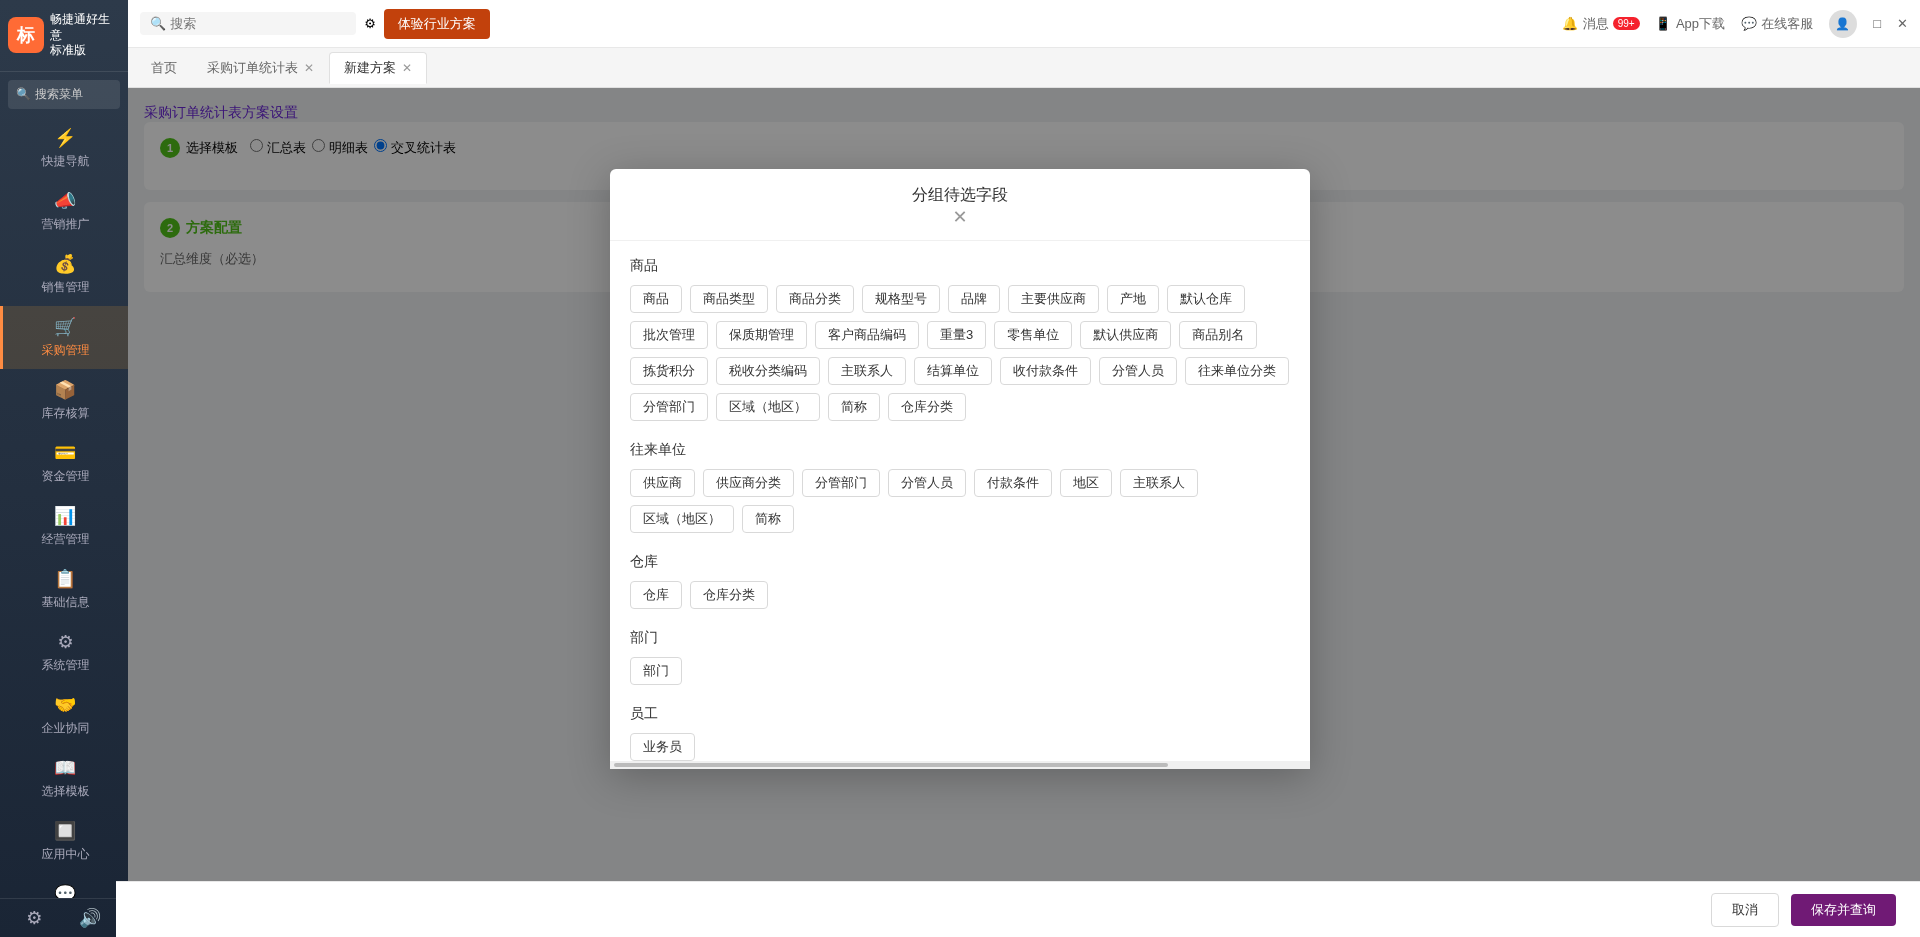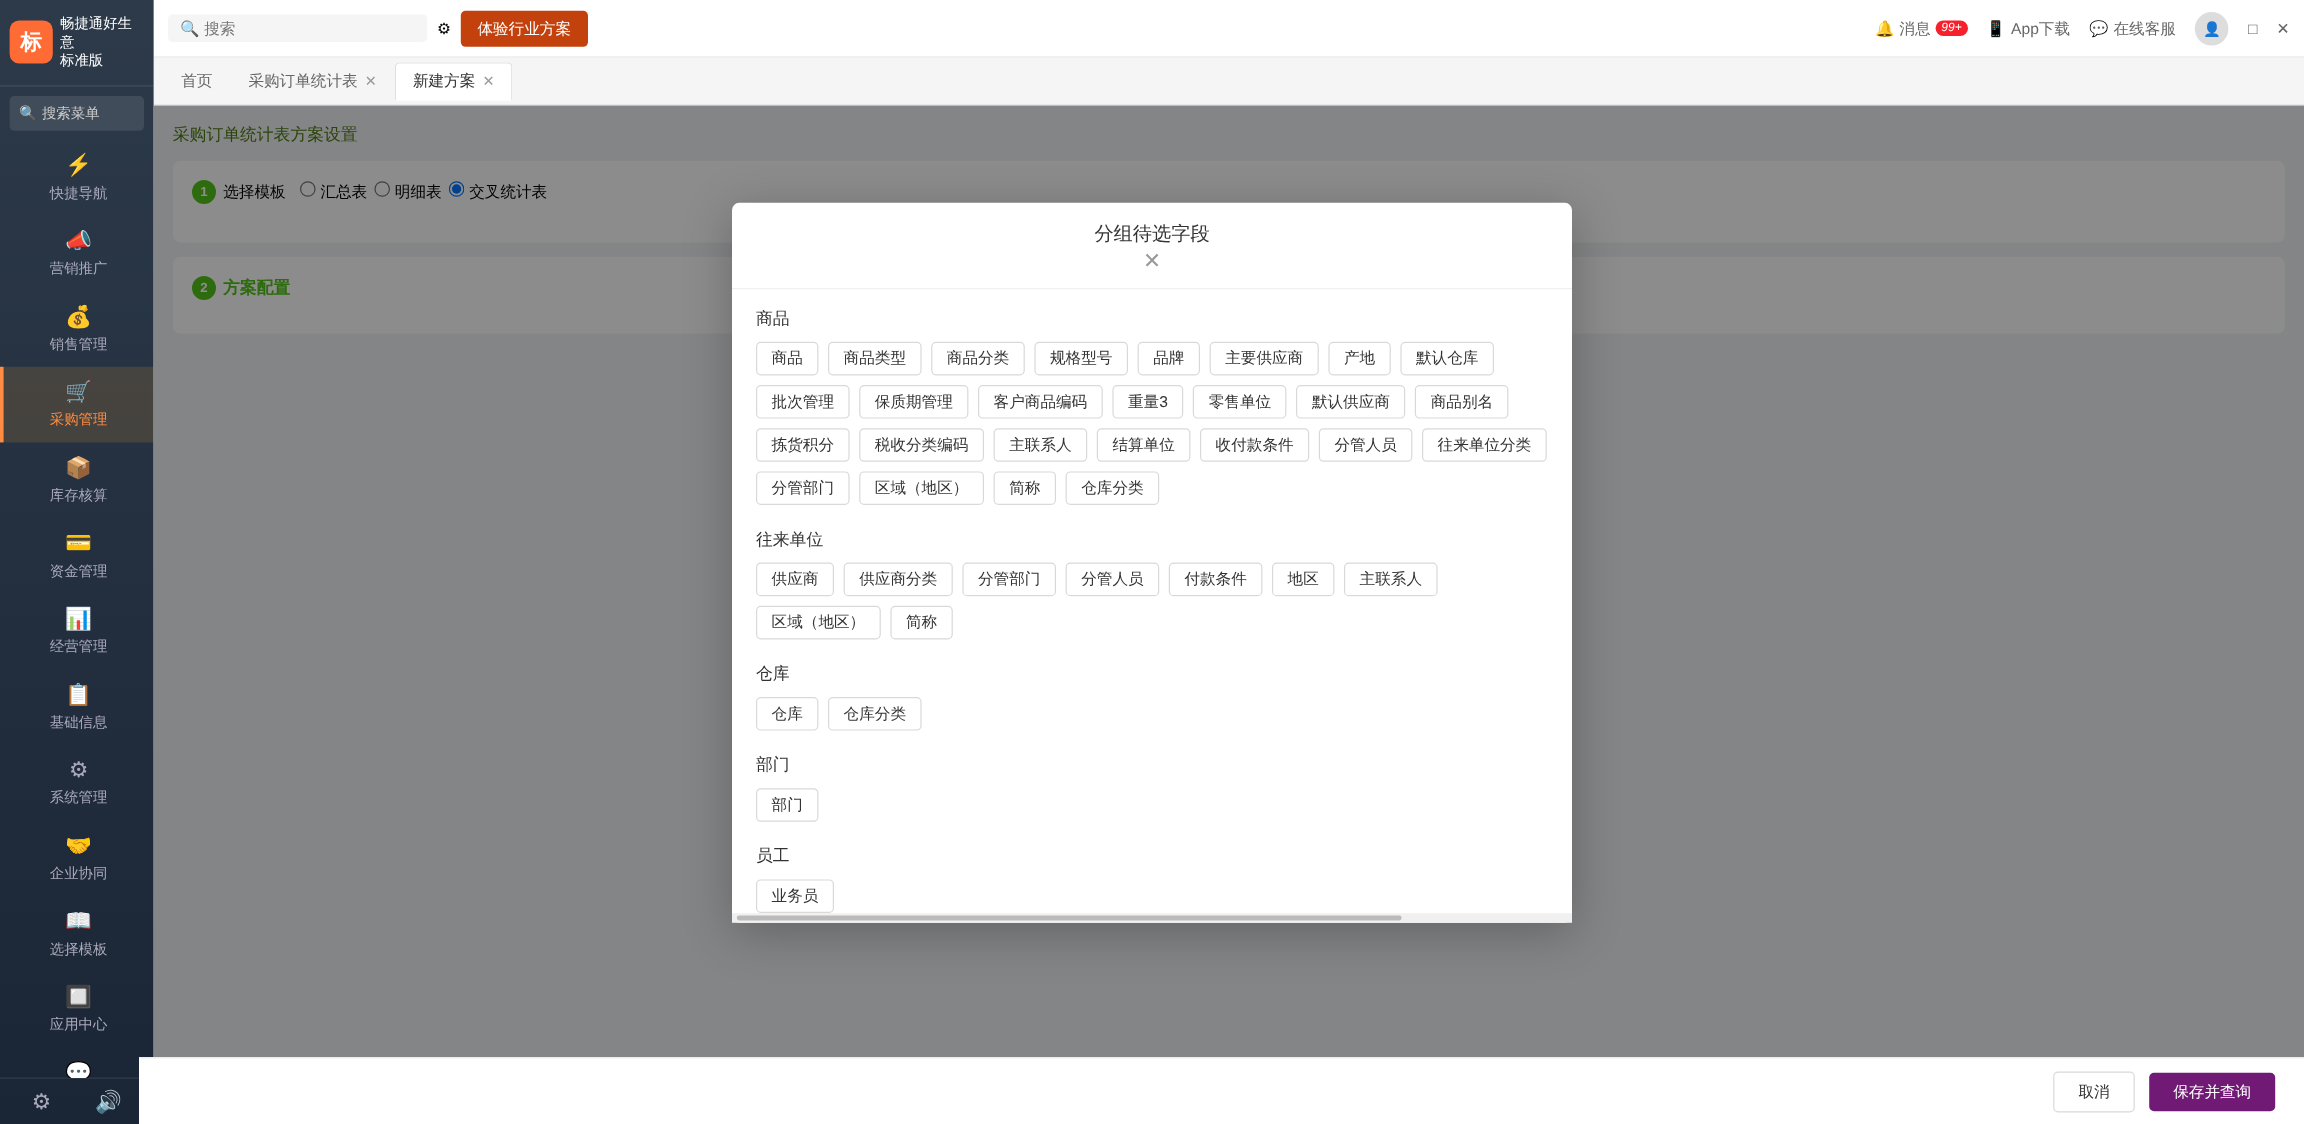--- a/index.html
+++ b/index.html
@@ -67,21 +67,21 @@
     .topbar-btn {
       background: #c2410c; color: #fff; border: none; border-radius: 4px;
       padding: 6px 14px; cursor: pointer; font-size: 13px;
     }
     .topbar-right {
       margin-left: auto; display: flex; align-items: center; gap: 16px; color: #666;
     }
     .topbar-right-item { display: flex; align-items: center; gap: 4px; cursor: pointer; font-size: 13px; }
     .badge {
       background: #f5222d; color: #fff; border-radius: 10px;
-      font-size: 10px; padding: 1px 5px; min-width: 18px; text-align: center; font-style: italic;
+      font-size: 10px; padding: 1px 5px; min-width: 18px; text-align: center;
     }
     .avatar {
       width: 28px; height: 28px; border-radius: 50%; background: #ddd;
       display: flex; align-items: center; justify-content: center; font-size: 12px;
     }
 
     
     .tabs-bar {
       position: fixed; left: 128px; top: 48px; right: 0; height: 40px;
       background: #f5f5f5; display: flex; align-items: center;
@@ -96,21 +96,21 @@
       background: #fff; border-color: #e0e0e0 #e0e0e0 #fff;
       color: #333; margin-bottom: -1px;
     }
     .tab-close { color: #999; font-size: 12px; cursor: pointer; }
 
     
     .main {
       margin-left: 128px; margin-top: 88px; padding: 16px;
       min-height: calc(100vh - 88px); background: #f0f2f5;
     }
-    .page-title { font-size: 14px; color: #4d7c0f; margin-bottom: 12px; }
+    .page-title { font-size: 14px; color: #6d28d9; }
 
     
     .steps {
       display: flex; align-items: center; gap: 12px; margin-bottom: 16px;
     }
     .step {
       display: flex; align-items: center; gap: 6px; font-size: 13px;
     }
     .step-num {
       width: 20px; height: 20px; border-radius: 50%;
@@ -340,20 +340,21 @@
           <span>交叉统计表</span>
         </label>
       </div>
     </div>
   </div>
   <div class="config-section">
     <div class="config-label">
       <div class="step-num">2</div>
       <span>方案配置</span>
     </div>
+    <div style="color:#666; margin-bottom:8px;">汇总维度（必选）</div>
   </div>
 </div>
 
 <div class="overlay"></div>
 
 <div class="modal-wrapper">
   <div class="modal">
     <div class="modal-header">
       <span class="modal-title">分组待选字段</span>
       <span class="modal-close">✕</span>

